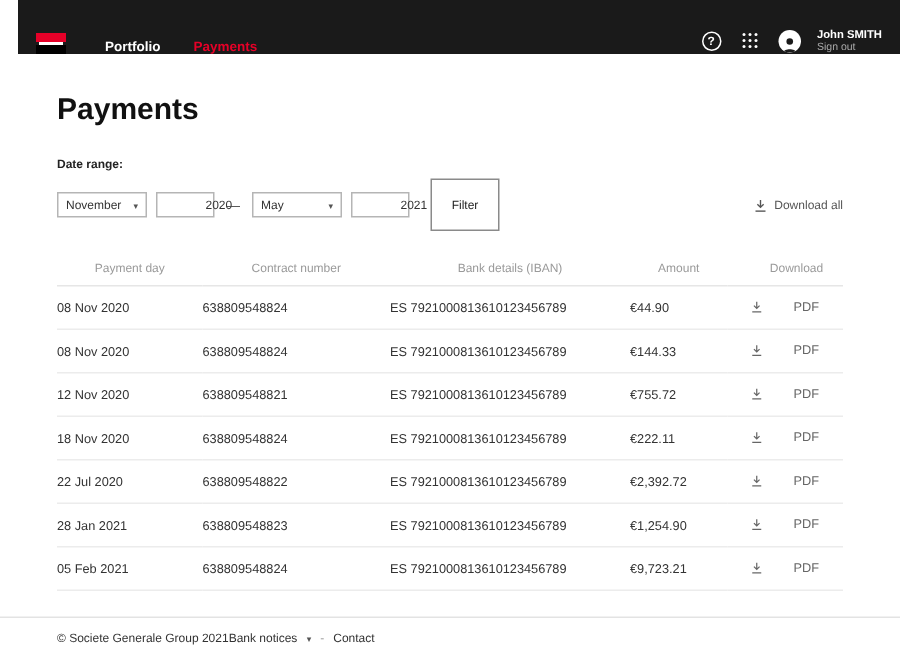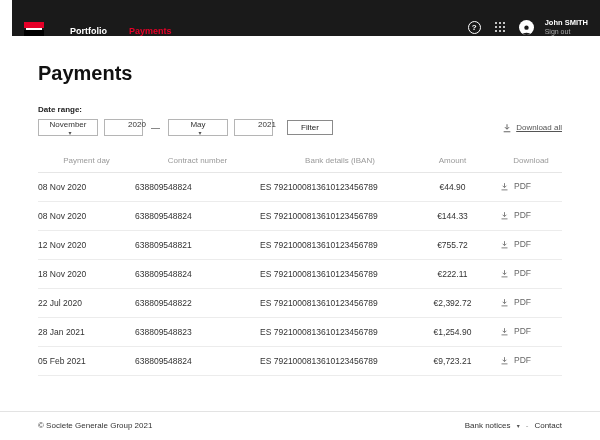--- a/index.html
+++ b/index.html
@@ -38,51 +38,51 @@
   .brand-name { color:#fff; font-size:11px; font-weight:bold; letter-spacing:0.3px; }
   .brand-sub { color:#cccccc; font-size:7.5px; }
   
   .main { flex:1 1 auto; padding:0 38px; }
   .page-title { font-size:20px; font-weight:bold; color:#111; margin-top:26px; }
   .daterange-label { margin-top:20px; font-size:8px; font-weight:bold; color:#222; }
   .controls-row { margin-top:5px; display:flex; align-items:center; }
   .ctrl-box {
     height:17px; border:1px solid #b5b5b5; background:#fff;
     display:inline-flex; align-items:center; font-size:8px; color:#333;
-    padding:0 5px; cursor:pointer;flex-direction:column;
+    padding:0 5px; cursor:pointer;
   }
   .month-box { width:60px; justify-content:space-between; }
   .year-box { width:38px; margin-left:6px;padding-left:32px; }
   .chev { font-size:6px; color:#555; margin-left:4px; }
   .range-dash { margin:0 8px; color:#444; font-size:9px; }
   .filter-btn {
-    margin-left:14px; height:15px; width:46px; border:1px solid #8a8a8a; background:#fff;
+    margin-left:14px; height:35px; width:46px; border:1px solid #8a8a8a; background:#fff;
     font-size:8px; color:#222; cursor:pointer; font-family:inherit;
   }
-  .download-all { margin-left:auto; display:flex; align-items:center; gap:4px; font-size:8px; color:#555; cursor:pointer;text-decoration:underline; }
+  .download-all { margin-left:auto; display:flex; align-items:center; gap:4px; font-size:8px; color:#555; cursor:pointer; }
   
   table { margin-top:14px; width:524px; border-collapse:collapse; table-layout:fixed; }
   col.c1{width:97px;} col.c2{width:125px;} col.c3{width:160px;} col.c4{width:65px;} col.c5{width:77px;}
   thead th {
     text-align:center; font-weight:normal; color:#9a9a9a; font-size:8px;
     padding:6px 0 7px 0; border-bottom:1px solid #e6e6e6;
   }
   thead th.num { }
   thead th.dl { padding-left:15px; }
   tbody td {
     font-size:8.5px; color:#333; height:29px; padding:0;
     border-bottom:1px solid #ececec; vertical-align:middle;
   }
-  tbody td.num { text-align:center; }
+  tbody td.num { text-align:left; }
   tbody td.dl { padding-left:15px; }
-  .pdf-link { display:inline-flex; align-items:center; gap:5px; color:#666; cursor:pointer; }
+  .pdf-link { display:inline-flex; align-items:center; gap:20px; color:#666; cursor:pointer; }
   
   .footer {
     flex:0 0 auto; border-top:1px solid #e3e3e3;
-    display:flex; align-items:center; justify-content:space-between;
+    display:flex; align-items:center; 
     padding:9px 38px 10px 38px; font-size:8px; color:#333;
   }
   .footer-right { display:flex; align-items:center; gap:6px; }
   .footer-link { cursor:pointer; color:#333; }
   .footer-sep { color:#999; }
 </style>
 </head>
 <body>
 
 <div class="topbar">

